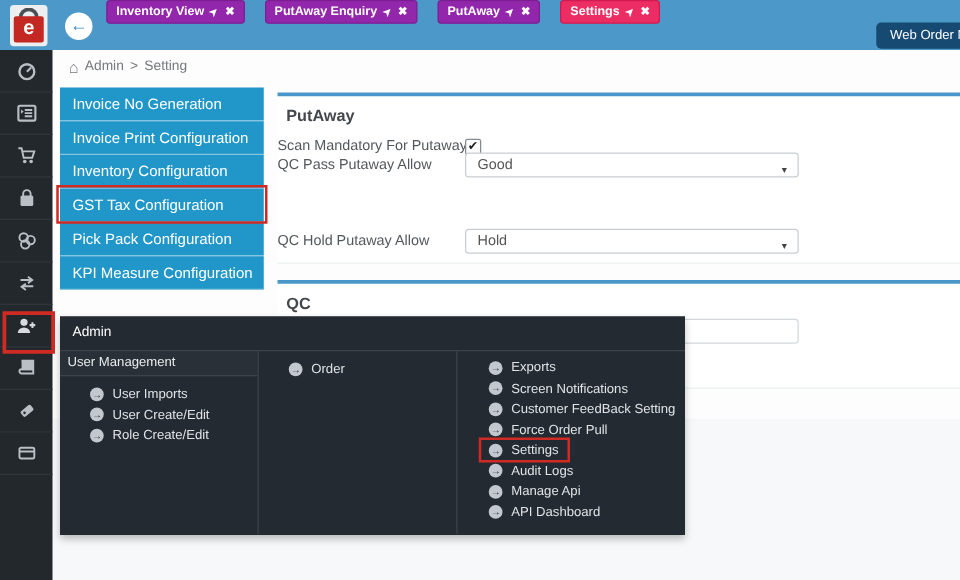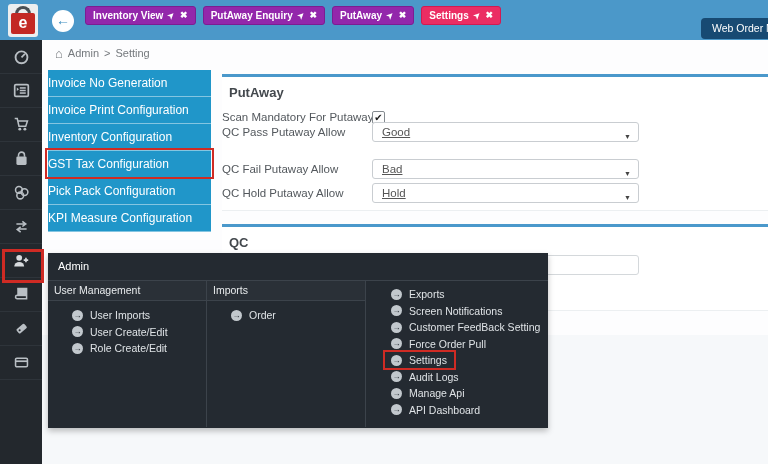--- a/index.html
+++ b/index.html
@@ -9,56 +9,56 @@
 
   
   .topbar { position:absolute; left:0; top:0; width:768px; height:40px; background:#4b98c9; z-index:5; }
   .logo { position:absolute; left:8px; top:4px; width:30px; height:33px; background:#eceeef; border-radius:3px; }
   .logo-handle { position:absolute; left:7px; top:2px; width:16px; height:12px;
                  border:3px solid #4a4f54; border-bottom:none; border-radius:9px 9px 0 0; }
   .logo-e { position:absolute; left:3px; top:9px; width:24px; height:21px; background:#c32823; border-radius:2px;
             color:#fff; font-weight:bold; font-size:16px; text-align:center; line-height:20px; }
   .back-btn { position:absolute; left:52px; top:10px; width:22px; height:22px; border-radius:50%; background:#fff;
               color:#3f8fc0; font-size:14px; font-weight:bold; text-align:center; line-height:21px; }
-  .tabs { position:absolute; left:85px; top:6px; display:flex; gap:7px; }
+  .tabs { position:absolute; left:85px; top:0; display:flex; gap:16px; }
   .tab { height:19px; border-radius:3px; background:#9327ab; border:1px solid #7c1d92; color:#fff;
          font-size:10px; font-weight:bold; display:flex; align-items:center; padding:0 7px; gap:5px; white-space:nowrap; }
   .tab.active { background:#eb2d63; border-color:#d11a52; }
   .pin { display:inline-block; transform:rotate(-45deg); font-size:8px; line-height:8px; }
   .tclose { font-size:9px; line-height:9px; }
   .web-order { position:absolute; left:701px; top:18px; height:21px; width:90px; background:#174a73;
                border-radius:4px; color:#fff; font-size:10.5px; line-height:21px; padding-left:11px; }
 
   
   .sidebar { position:absolute; left:0; top:40px; width:42px; height:424px; background:#23282d; z-index:6; }
   .side-cell { width:42px; height:34px; display:flex; align-items:center; justify-content:center;
                border-bottom:1px solid #2e343a; }
   .side-cell svg { display:block; }
 
   
   .submenu { position:absolute; left:48px; top:70px; width:163px; z-index:2; }
   .submenu-item { height:27px; line-height:26px; background:#2096c9; color:#fff; font-size:12px;
-                  border-bottom:1px solid rgba(255,255,255,.45); white-space:nowrap; overflow:hidden; }
+                  padding-left:10px; border-bottom:1px solid rgba(255,255,255,.45); white-space:nowrap; overflow:hidden; }
   .submenu-item.selected { background:#2bb3e2; }
 
   
   .breadcrumb { position:absolute; left:55px; top:47px; font-size:11px; color:#75797d; z-index:2;
                 display:flex; align-items:center; gap:5px; }
   .bc-home { font-size:13px; line-height:11px; }
 
   
   .card { position:absolute; left:222px; width:546px; background:#fff; border-top:3px solid #4a98cb;
           border-bottom:1px solid #eceff1; z-index:1; }
   .card-putaway { top:74px; height:137px; }
   .card-qc { top:224px; height:87px; }
   .card-title { font-size:13px; font-weight:bold; color:#43484d; padding:8px 0 0 7px; }
   .frow { position:absolute; left:0; height:20px; display:flex; align-items:center; }
   .flabel { width:150px; text-align:left; padding-right:10px; font-size:11.5px; color:#53585d; white-space:nowrap; }
   .fselect { position:relative; width:267px; height:20px; border:1px solid #c9cdd1; border-radius:3px; background:#fff;
-             font-size:11.5px; color:#555; line-height:18px; padding-left:9px;text-decoration:underline; }
+             font-size:11.5px; color:#555; line-height:18px; padding-left:9px; }
   .fselect .caret { position:absolute; right:7px; top:5px; font-size:7px; color:#444; }
   .cb { width:13px; height:13px; border:1px solid #848a8f; border-radius:2px; background:#fdfdfd;
         font-size:10px; line-height:11px; text-align:center; color:#1c1c1c; }
   .finput { width:267px; height:20px; border:1px solid #d4d8db; border-radius:3px; background:#fff; }
   .bottom-band { position:absolute; left:42px; top:335px; width:726px; height:129px; background:#f6f8fa; z-index:0; }
 
   
   .mega { position:absolute; left:48px; top:253px; width:500px; height:175px; background:#242a31; z-index:10;
           box-shadow:0 3px 6px rgba(0,0,0,.25); color:#dfe3e6; }
   .mega-title { height:28px; line-height:27px; padding-left:10px; font-size:11px; color:#fff;
@@ -219,27 +219,20 @@
         <span>✔</span>
       </span>
     </div>
     <div class="frow" style="top:45px;">
       <span class="flabel">QC Pass Putaway Allow</span>
       <span class="fselect">
         <span>Good</span>
         <span class="caret">▼</span>
       </span>
     </div>
-    <div class="frow" style="top:82px;">
-      <span class="flabel">QC Fail Putaway Allow</span>
-      <span class="fselect">
-        <span>Bad</span>
-        <span class="caret">▼</span>
-      </span>
-    </div>
     <div class="frow" style="top:106px;">
       <span class="flabel">QC Hold Putaway Allow</span>
       <span class="fselect">
         <span>Hold</span>
         <span class="caret">▼</span>
       </span>
     </div>
   </div>
 
   <div class="card card-qc">
@@ -264,21 +257,20 @@
             <span class="circ">→</span>
             <span>User Create/Edit</span>
           </div>
           <div class="m-item">
             <span class="circ">→</span>
             <span>Role Create/Edit</span>
           </div>
         </div>
       </div>
       <div class="mcol mcol-2">
-        <div class="mcol-head">Imports</div>
         <div class="m-items">
           <div class="m-item">
             <span class="circ">→</span>
             <span>Order</span>
           </div>
         </div>
       </div>
       <div class="mcol mcol-3">
         <div class="m-item">
           <span class="circ">→</span>

